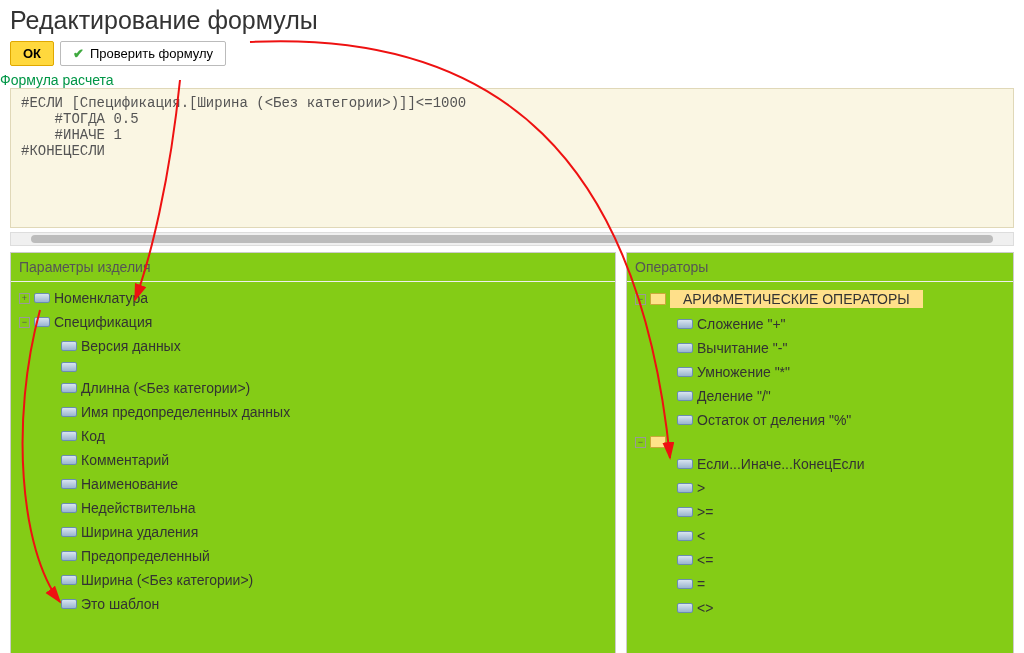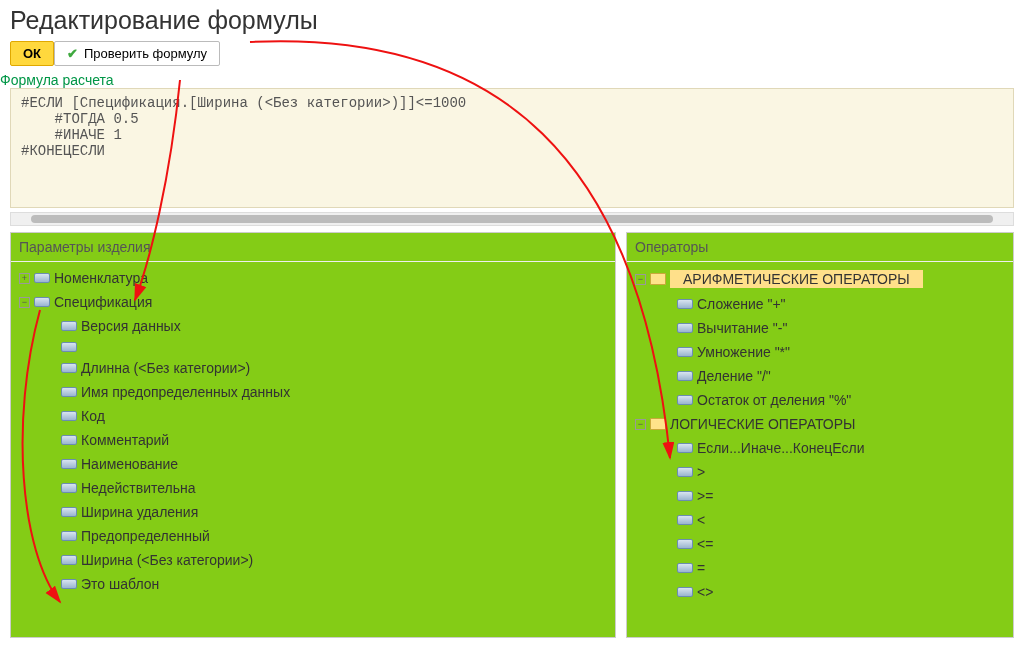--- a/index.html
+++ b/index.html
@@ -9,21 +9,21 @@
     font-size: 14px;
     color: #333;
     background: #fff;
     width: 1024px;
     height: 653px;
     overflow: hidden;
     position: relative;
   }
   .header { padding: 6px 10px 0 10px; }
   .title { font-size: 25px; margin: 0 0 6px 0; font-weight: normal; }
-  .toolbar { display: flex; gap: 0; margin-bottom: 4px; }
+  .toolbar { display: flex; gap: 6px; margin-bottom: 4px; }
   .btn {
     border: 1px solid #bbb;
     padding: 4px 12px;
     font-size: 13px;
     cursor: pointer;
     border-radius: 2px;
     background: #fff;
     display: inline-flex;
     align-items: center;
     gap: 6px;
@@ -43,21 +43,21 @@
     padding: 2px 10px 0 0;
   }
   .formula-box {
     margin: 0 10px 0 10px;
     border: 1px solid #e0d8b8;
     background: #faf6e3;
     padding: 6px 10px;
     font-family: "Courier New", monospace;
     font-size: 14px;
     color: #555;
-    height: 120px;
+    height: 140px;
     white-space: pre;
     overflow: hidden;
   }
   .hscroll {
     margin: 4px 10px 6px 10px;
     height: 14px;
     background: #f0f0f0;
     border: 1px solid #ddd;
     position: relative;
   }
@@ -252,21 +252,20 @@
           <span class="leaf-ico"></span>
           <span>Деление "/"</span>
         </div>
       <div class="node indent-2">
           <span class="leaf-ico"></span>
           <span>Остаток от деления "%"</span>
         </div>
       <div class="node">
         <span class="toggle">−</span>
         <span class="folder-ico"></span>
-        <span>ЛОГИЧЕСКИЕ ОПЕРАТОРЫ</span>
       </div>
       <div class="node indent-2">
           <span class="leaf-ico"></span>
           <span>Если...Иначе...КонецЕсли</span>
         </div>
       <div class="node indent-2">
           <span class="leaf-ico"></span>
           <span>&gt;</span>
         </div>
       <div class="node indent-2">

